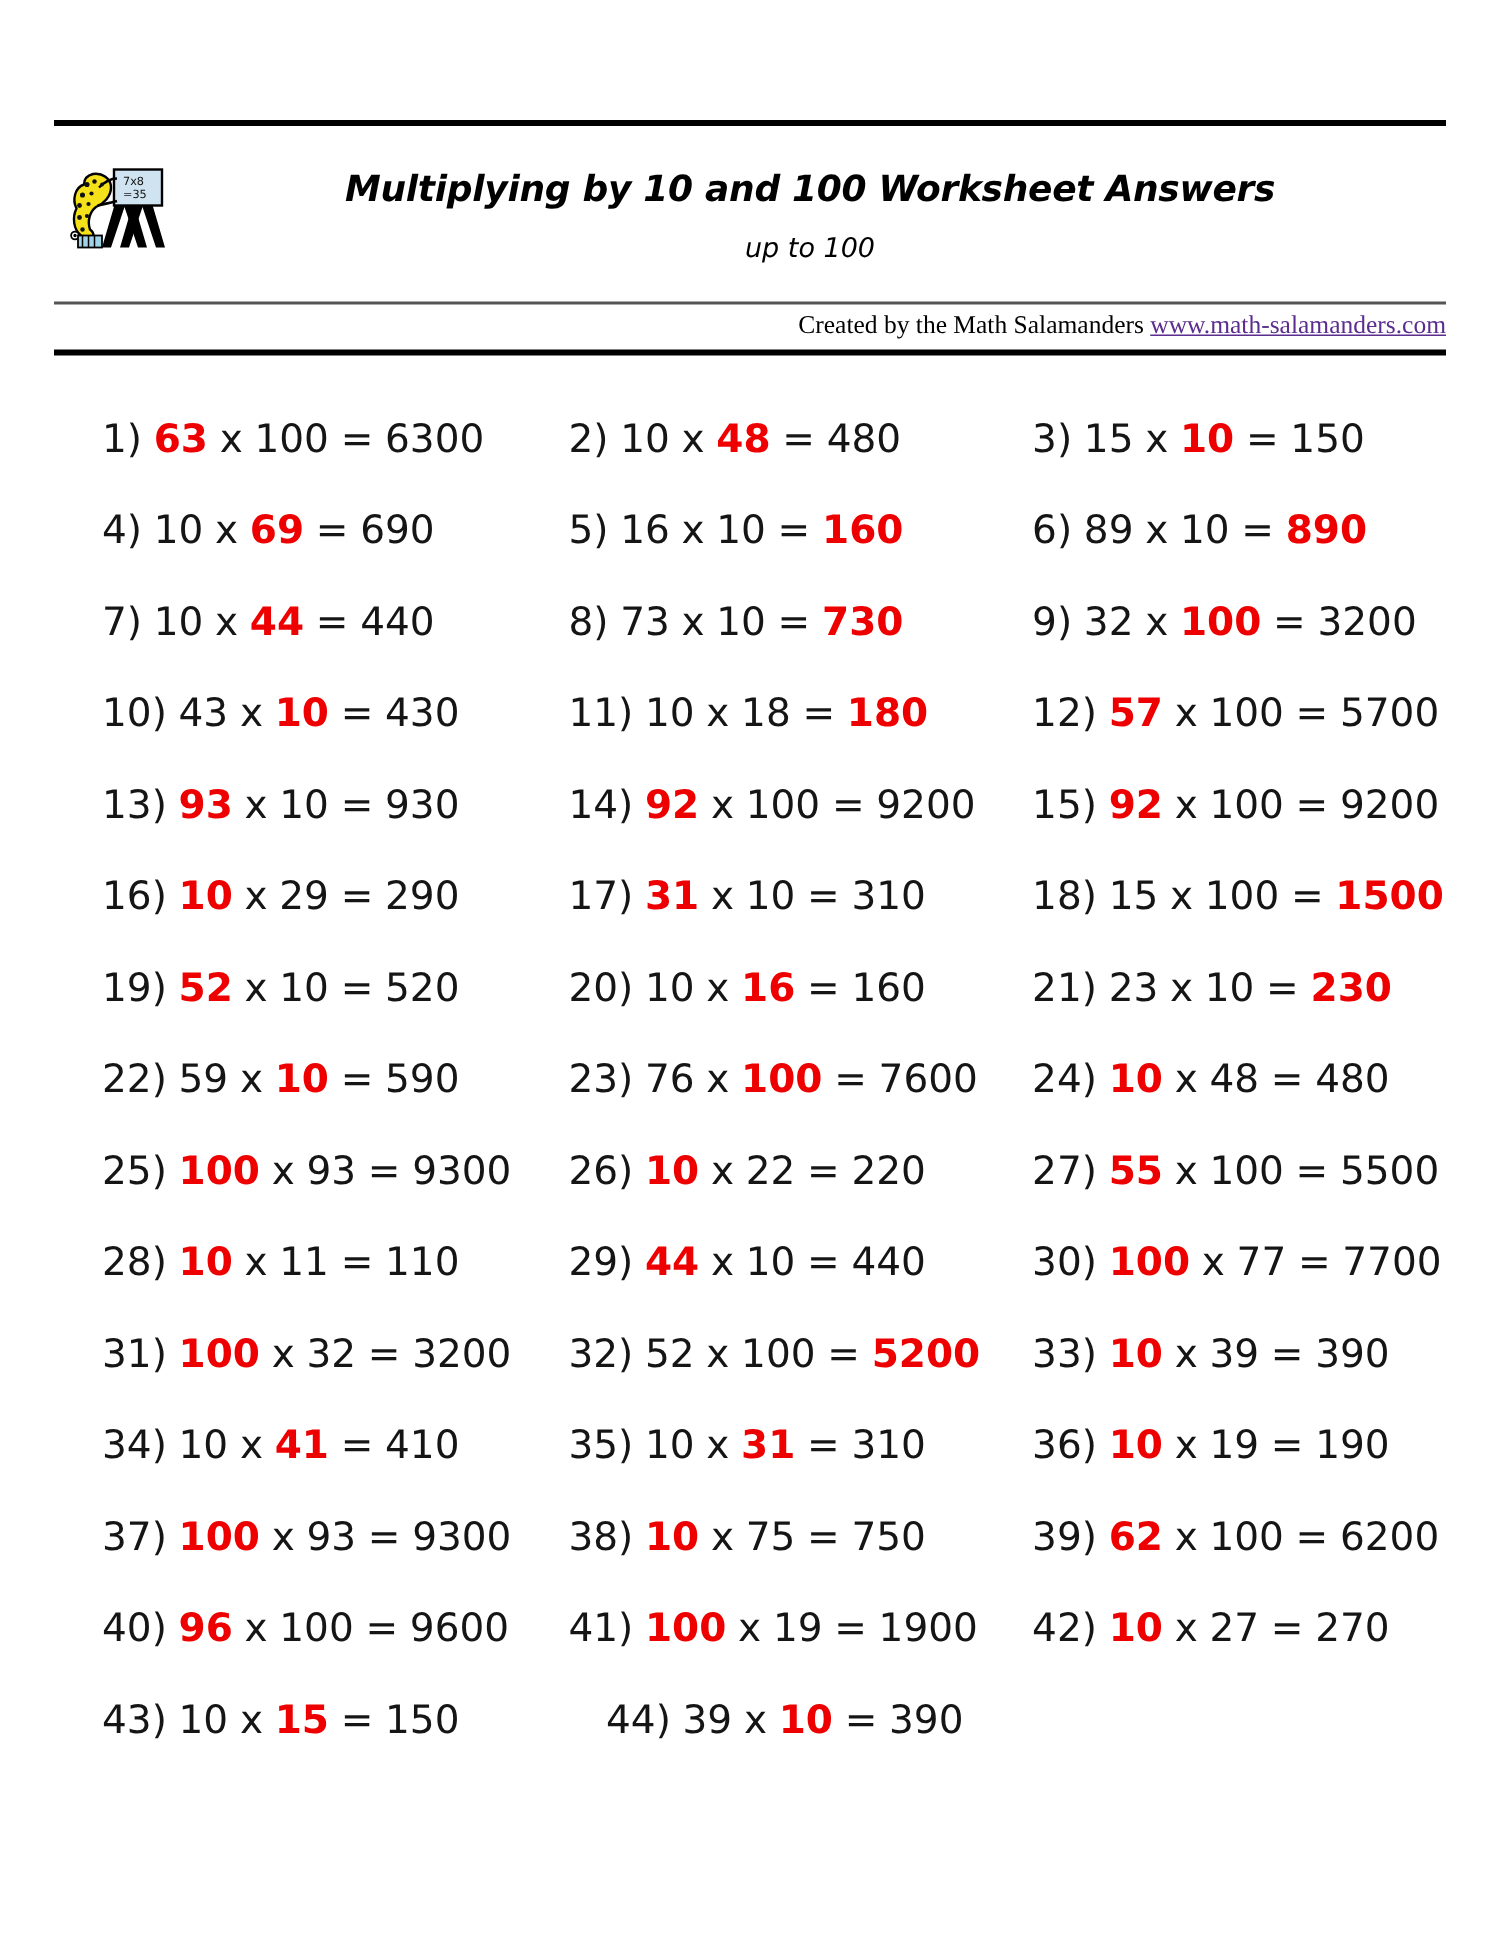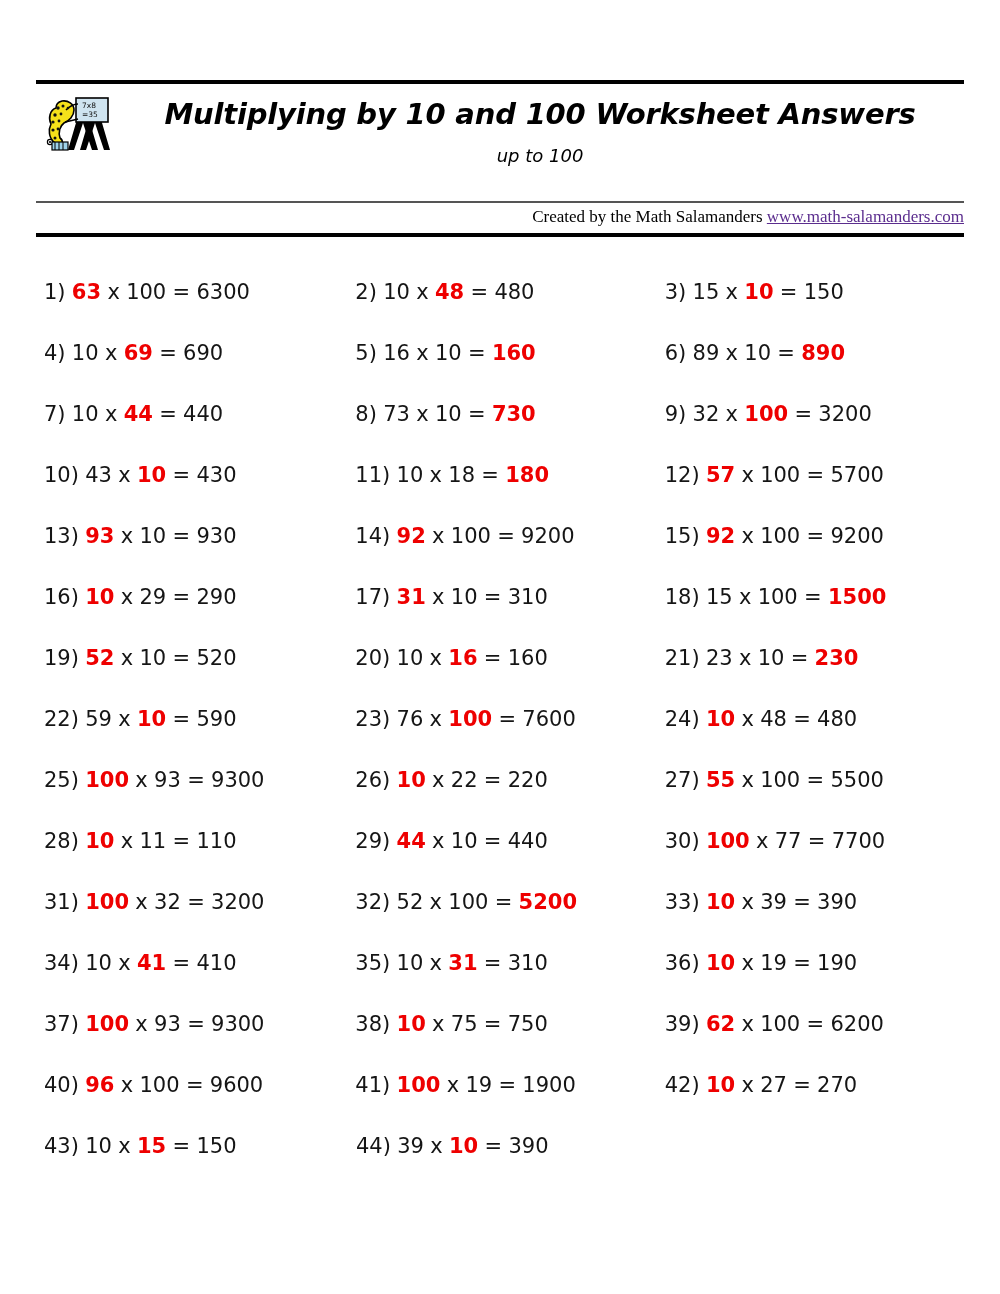--- a/index.html
+++ b/index.html
@@ -38,21 +38,21 @@
     background: #555555;
   }
   #rule-top    { top: 80px; }
   #rule-mid    { top: 201px; }
   #rule-bottom { top: 233px; }
 
   .header {
     position: absolute;
     left: 36px;
     right: 36px;
-    top: 84px;
+    top: 99px;
     height: 112px;
   }
 
   .logo {
     position: absolute;
     left: 2px;
     top: 10px;
     width: 74px;
     height: 62px;
   }
@@ -61,21 +61,21 @@
     position: absolute;
     left: 120px;
     right: 40px;
     top: 14px;
     text-align: center;
   }
   .title-main {
     font-family: "DejaVu Sans", sans-serif;
     font-weight: bold;
     font-style: italic;
-    font-size: 29px;
+    font-size: 24px;
     letter-spacing: -0.2px;
     line-height: 1.15;
     white-space: nowrap;
   }
   .title-sub {
     font-family: "DejaVu Sans", sans-serif;
     font-weight: normal;
     font-style: italic;
     font-size: 18px;
     margin-top: 14px;
@@ -104,24 +104,25 @@
     top: 262px;
     width: 928px;
   }
   .prow {
     display: flex;
     height: 61px;
     align-items: center;
   }
   .cell {
     font-family: "DejaVu Sans", sans-serif;
-    font-size: 21px;
+    font-size: 26px;
     line-height: 1;
     color: #151515;
     white-space: nowrap;
+    margin-left: 24px;
   }
   .cell.c1 { width: 312px; padding-left: 8px; }
   .cell.c2 { width: 310px; }
   .cell.c3 { width: 300px; }
   .tok   { font-weight: normal; }
   .tok.ans {
     color: #ee0000;
     font-weight: bold;
   }
   .op { font-weight: normal; }

